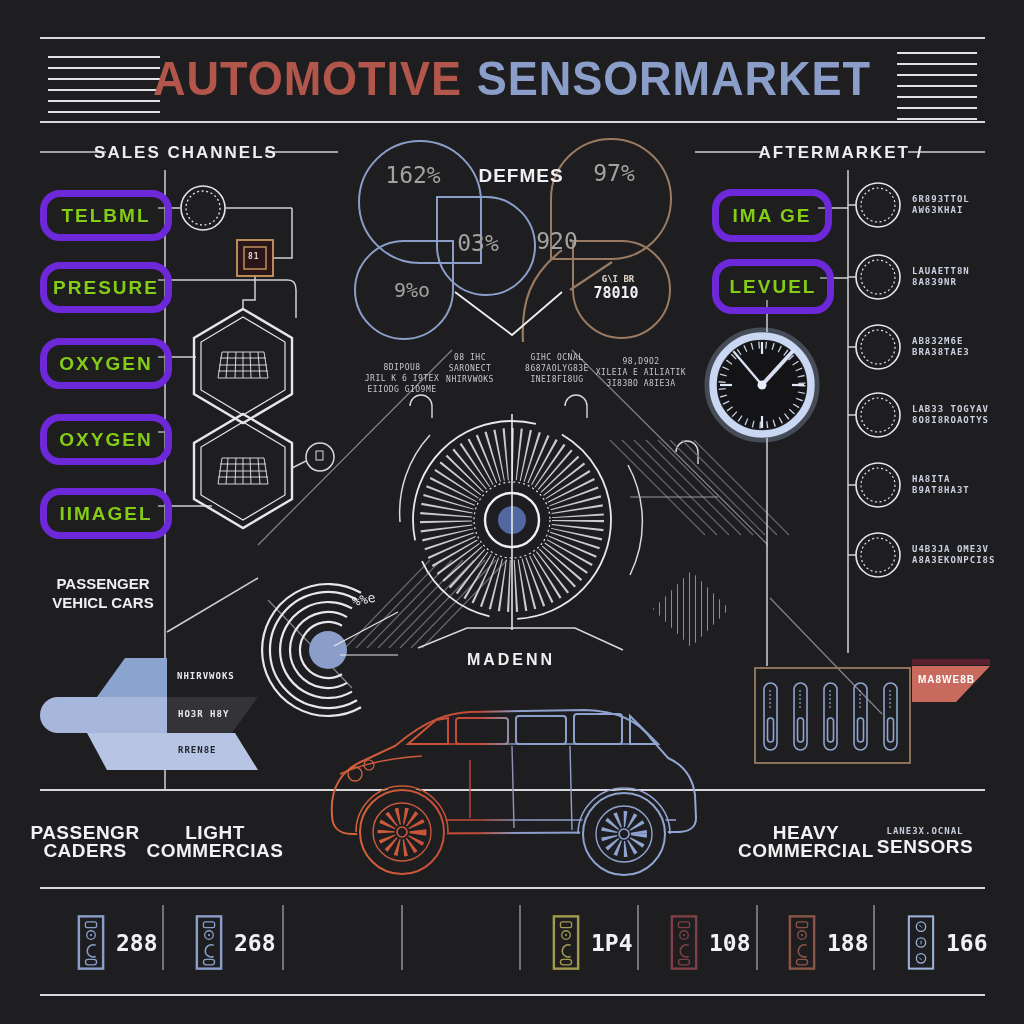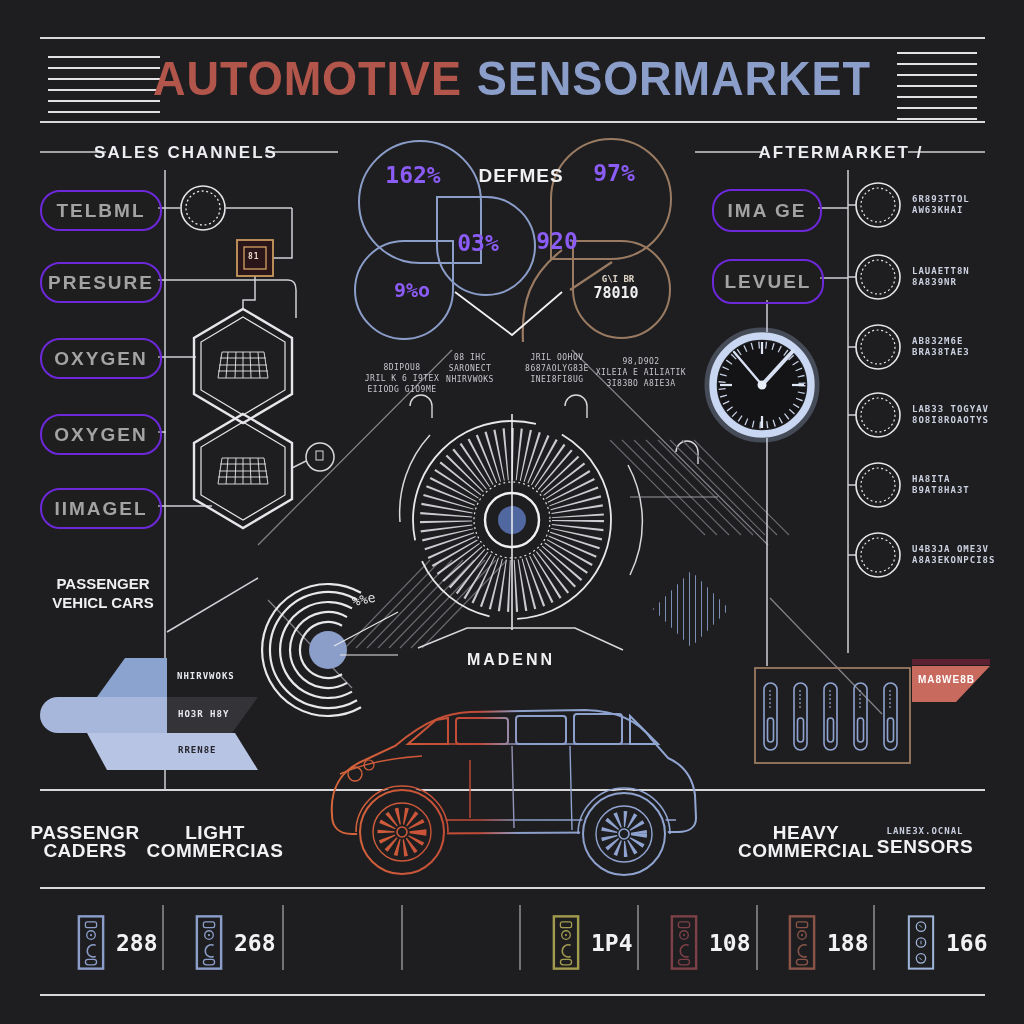--- a/index.html
+++ b/index.html
@@ -7,27 +7,27 @@
           font-family:"Liberation Sans",sans-serif;color:#f0f0f2;}
   .abs{position:absolute;}
   .ctr{transform:translateX(-50%);text-align:center;}
   
   #title-row{left:0;top:50px;width:1024px;display:flex;justify-content:center;gap:16px;
              font-weight:800;font-size:49px;letter-spacing:1px;transform:scaleX(.92);}
   .t-red{color:#b2564c;} .t-blue{color:#8b9dc9;}
   
   .sec-head{font-weight:800;font-size:17px;letter-spacing:2px;color:#eceef2;white-space:nowrap;}
   
-  .pill{border:2px solid #6d28d9;border-radius:20px;display:flex;align-items:center;justify-content:center;
-        font-size:19px;font-weight:600;letter-spacing:2px;color:#a3a3a3;background:rgba(30,30,32,.2);}
+  .pill{border:7px solid #6d28d9;border-radius:20px;display:flex;align-items:center;justify-content:center;
+        font-size:19px;font-weight:600;letter-spacing:2px;color:#84cc16;background:rgba(30,30,32,.2);}
   
   .blob{border:2.5px solid #8b9dc9;background:transparent;}
   .blob.brown{border-color:#9a7b62;}
   .mono{font-family:"DejaVu Sans Mono",monospace;}
-  .vnum{font-family:"DejaVu Sans Mono",monospace;font-weight:bold;font-size:23px;color:#8b5cf6;white-space:nowrap;}
+  .vnum{font-family:"DejaVu Sans Mono",monospace;font-weight:normal;font-size:23px;color:#a3a3a3;white-space:nowrap;}
   .micro{font-family:"DejaVu Sans Mono",monospace;font-size:8px;line-height:11px;letter-spacing:.5px;
          color:#c6c6ce;width:140px;white-space:nowrap;}
   .micro span{display:block;}
   .rlabel{font-family:"DejaVu Sans Mono",monospace;font-size:9px;font-weight:bold;line-height:11px;
           letter-spacing:1px;color:#ccd1e0;white-space:nowrap;}
   .rlabel span{display:block;}
   .chevlab{font-family:"DejaVu Sans Mono",monospace;font-size:9px;font-weight:bold;letter-spacing:1px;
            color:#e8eaf0;white-space:nowrap;}
   .dark-lab{color:#23242c;}
   .big-lab{font-weight:800;font-size:19px;line-height:18px;letter-spacing:.5px;color:#f2f2f4;white-space:nowrap;}
@@ -408,21 +408,21 @@
     <span>8DIPOU8</span>
       <span>JRIL K 6 I9TEX</span>
       <span>EIIODG GIO9ME</span>
   </div>
   <div class="abs micro ctr" style="left:470px;top:352px">
     <span>08 IHC</span>
       <span>SARONECT</span>
       <span>NHIRVWOKS</span>
   </div>
   <div class="abs micro ctr" style="left:557px;top:352px">
-    <span>JRIL OOHOV</span>
+    <span>GIHC OCNAL</span>
       <span>8687AOLYG83E</span>
       <span>INEI8FI8UG</span>
   </div>
   <div class="abs micro ctr" style="left:641px;top:356px">
     <span>98,D9O2</span>
       <span>XILEIA E AILIATIK</span>
       <span>3I83BO A8IE3A</span>
   </div>
 
   <div class="abs ctr" style="left:511px;top:651px;font-weight:800;font-size:16px;letter-spacing:3px">MADENN</div>

